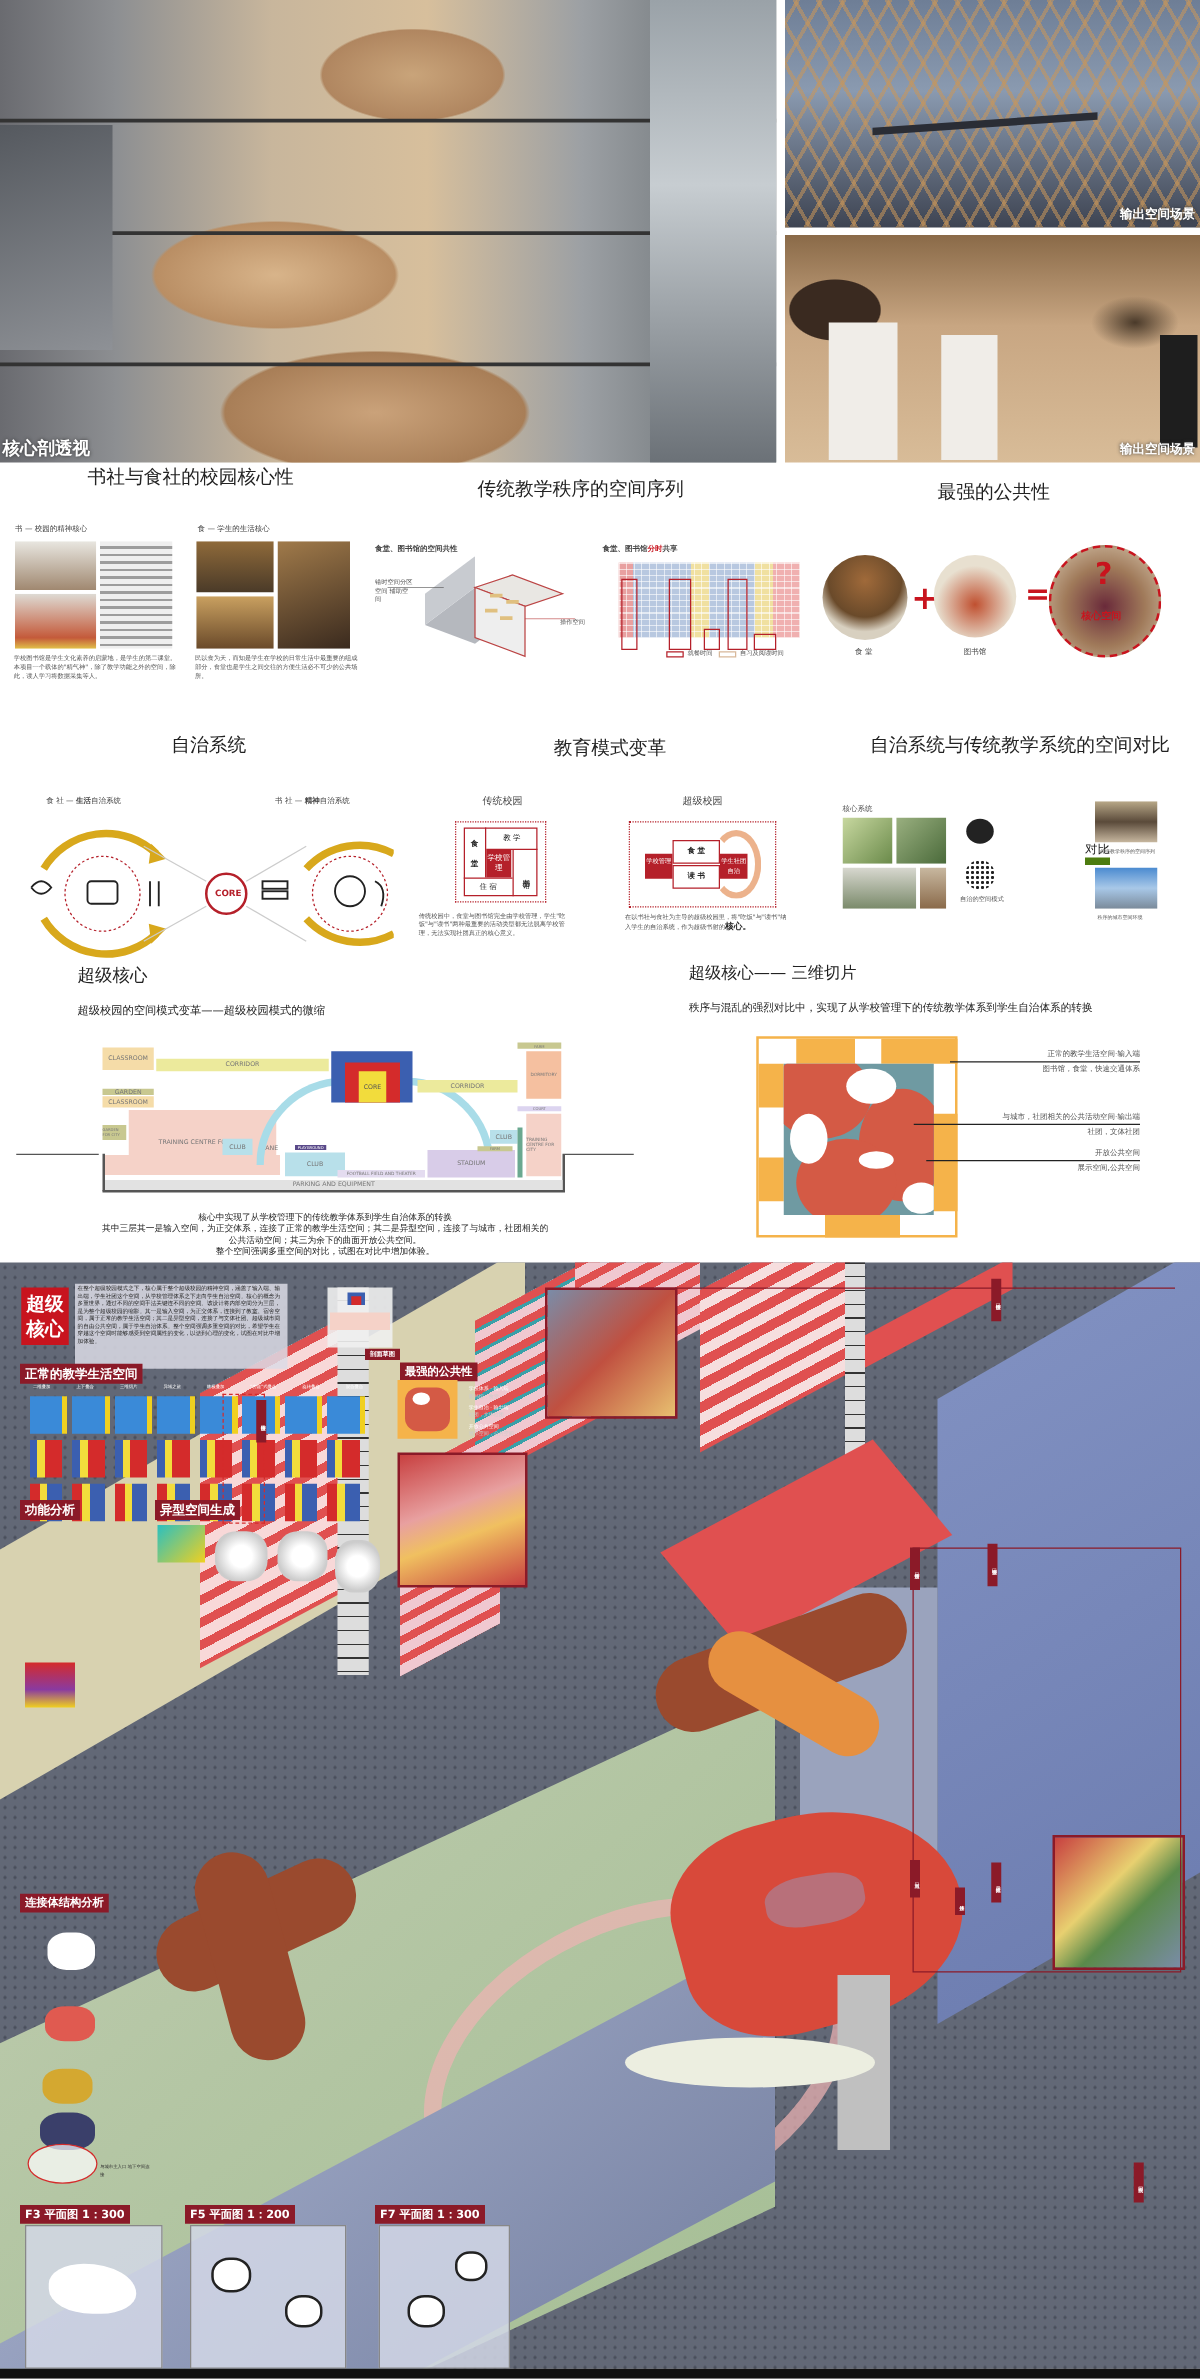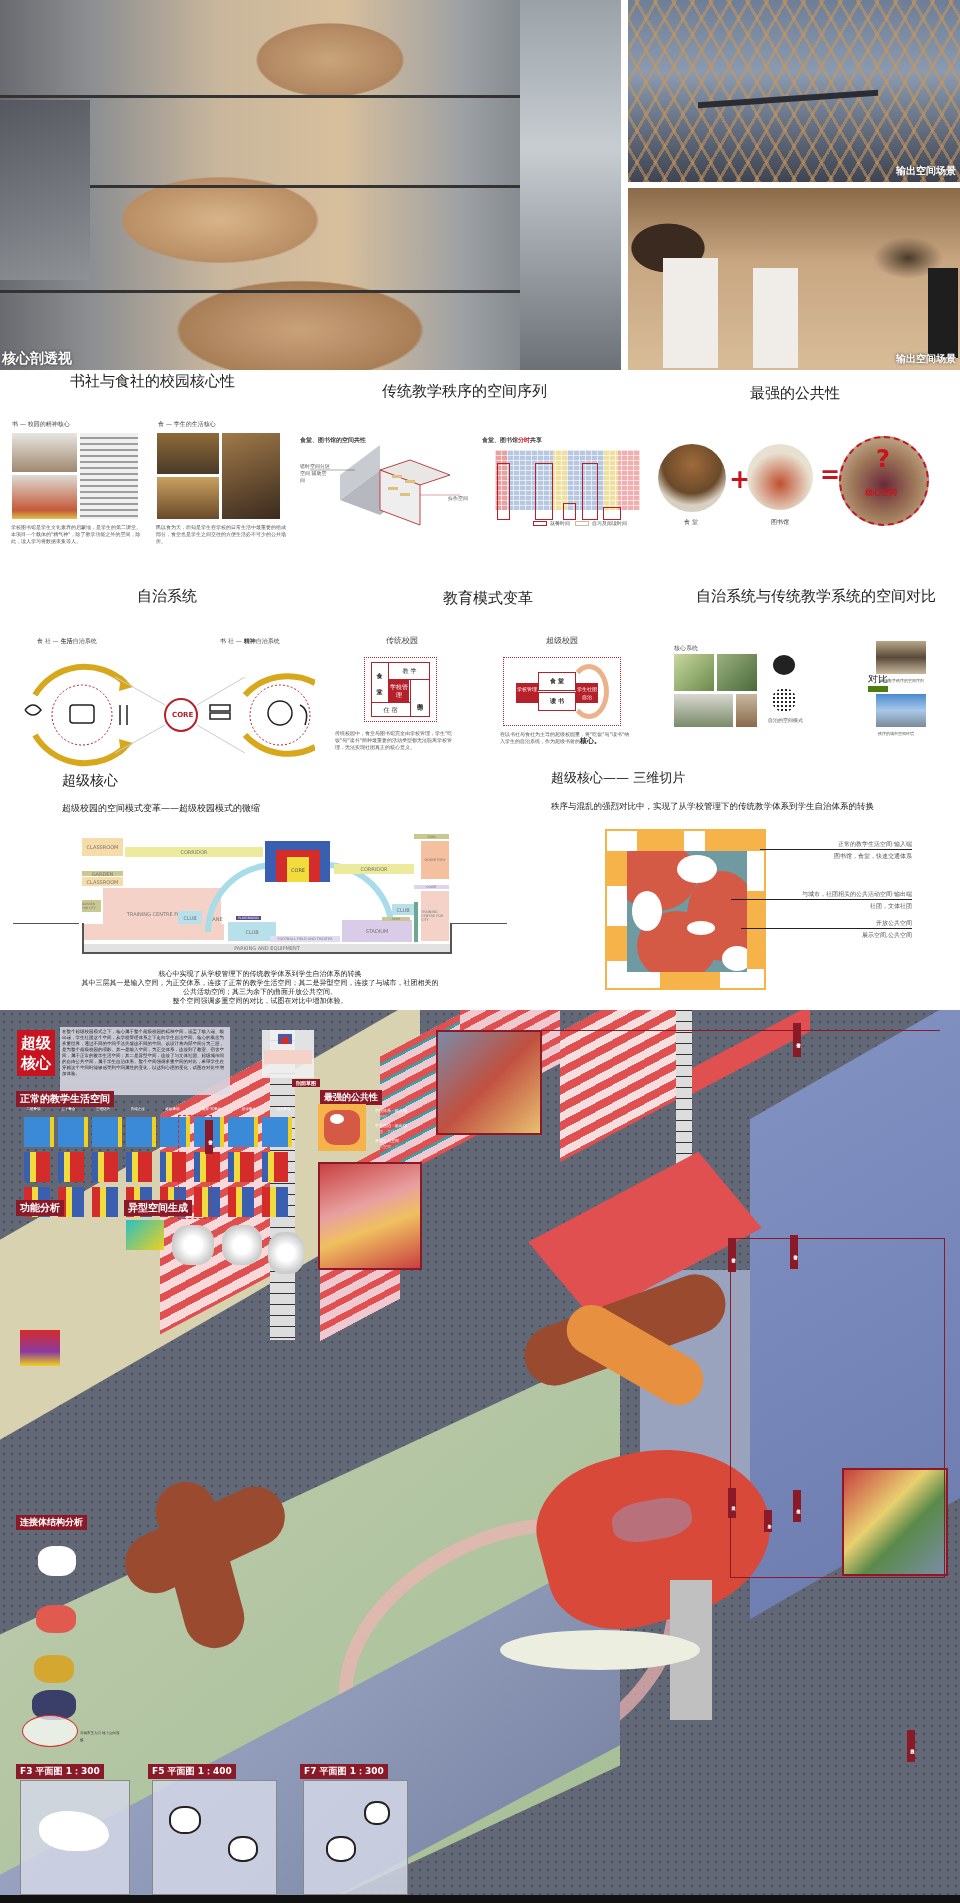--- a/index.html
+++ b/index.html
@@ -345,21 +345,21 @@
   <div class="iso" style="left:36px;top:595px;width:40px;height:28px;background:#e05a50;border-radius:40%"></div>
   <div class="iso" style="left:34px;top:645px;width:40px;height:28px;background:#d4a830;border-radius:40%"></div>
   <div class="iso" style="left:32px;top:680px;width:44px;height:30px;background:#3a3f6a;border-radius:40%"></div>
   <div class="iso" style="left:22px;top:705px;width:56px;height:32px;border:1.5px solid #d42b2b;border-radius:50%;background:rgba(255,255,255,.7)"></div>
   <div class="iso tiny" style="left:80px;top:720px;font-size:3.5px;color:#333;width:40px">与城市主入口 地下空间连接</div>
 
   <div class="tag-dark" style="left:16px;top:754px;font-size:9px">F3 平面图 1：300</div>
   <div class="plan" style="left:20px;top:770px;width:110px;height:115px">
     <div class="abs" style="left:18px;top:30px;width:70px;height:40px;background:#fff;border-radius:40% 60% 40% 50%"></div>
   </div>
-  <div class="tag-dark" style="left:148px;top:754px;font-size:9px">F5 平面图 1：400</div>
+  <div class="tag-dark" style="left:148px;top:754px;font-size:9px">F5 平面图 1：200</div>
   <div class="plan" style="left:152px;top:770px;width:125px;height:115px">
     <div class="abs" style="left:16px;top:25px;width:32px;height:28px;background:#fff;border:2px solid #222;border-radius:45%"></div>
     <div class="abs" style="left:75px;top:55px;width:30px;height:26px;background:#fff;border:2px solid #222;border-radius:45%"></div>
   </div>
   <div class="tag-dark" style="left:300px;top:754px;font-size:9px">F7 平面图 1：300</div>
   <div class="plan" style="left:303px;top:770px;width:105px;height:115px">
     <div class="abs" style="left:60px;top:20px;width:26px;height:24px;background:#fff;border:2px solid #222;border-radius:45%"></div>
     <div class="abs" style="left:22px;top:55px;width:30px;height:26px;background:#fff;border:2px solid #222;border-radius:45%"></div>
   </div>
 

